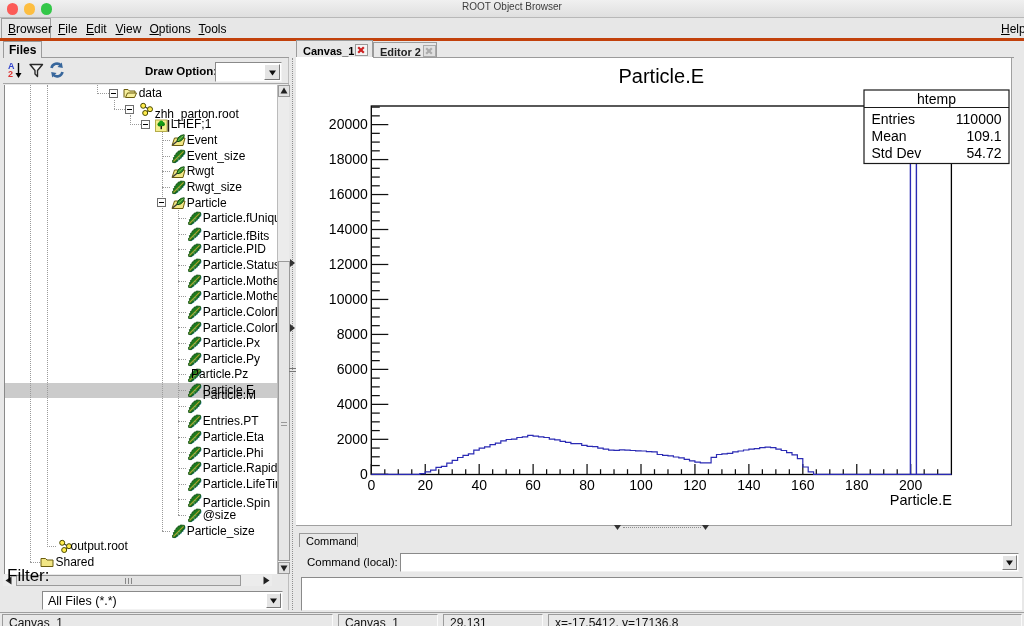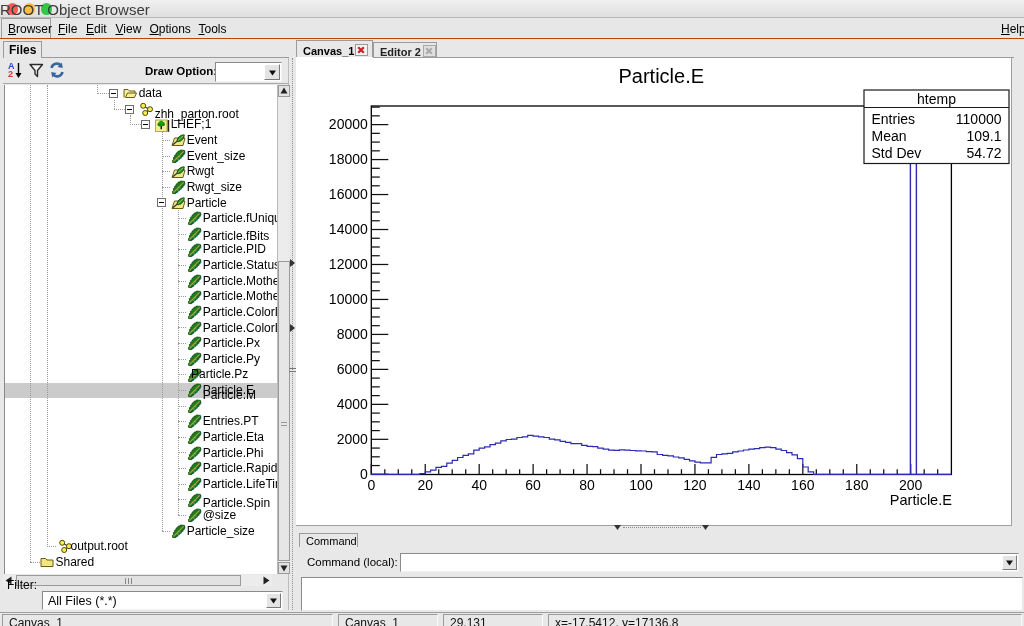--- a/index.html
+++ b/index.html
@@ -1,19 +1,19 @@
 <!DOCTYPE html>
 <html><head><meta charset="utf-8"><style>html,body{margin:0;padding:0}body{width:1024px;height:626px;position:relative;overflow:hidden;background:#e8e8e8;font-family:"Liberation Sans",sans-serif;-webkit-font-smoothing:antialiased}.gv{position:absolute;width:0;border-left:1px dotted #9a9a9a}.gh{position:absolute;height:0;border-top:1px dotted #9a9a9a}.ebox{position:absolute;width:9px;height:9px;background:#fdfdfd;border:1px solid #6e6e6e;box-sizing:border-box}.tl{position:absolute;font-size:12px;color:#000;white-space:nowrap}.seg{position:absolute;top:1px;height:16px;border:1px solid #9b9b9b;border-bottom-color:#fafafa;border-right-color:#fafafa;font-size:12px;color:#111;padding:1px 0 0 6px;box-sizing:border-box;white-space:nowrap}</style></head><body>
 <div style="position:absolute;left:0;top:0;width:1024px;height:17px;background:linear-gradient(#f0f0f0,#dfdfdf);border-bottom:1px solid #b8b8b8">
     <div style="position:absolute;left:6.8px;top:3px;width:11.5px;height:11.5px;border-radius:50%;background:#fc5b57"></div>
     <div style="position:absolute;left:23.8px;top:3px;width:11.5px;height:11.5px;border-radius:50%;background:#fdbe41"></div>
     <div style="position:absolute;left:40.8px;top:3px;width:11.5px;height:11.5px;border-radius:50%;background:#33c748"></div>
-    <div style="position:absolute;left:0;right:0;top:1px;text-align:left;font-size:15px;color:#3c3c3c">ROOT Object Browser</div>
-  </div>
-<div style="position:absolute;left:0;top:18px;width:1024px;height:20px;background:#e7e7e7;border-bottom:1px solid #c2410c">
+    <div style="position:absolute;left:0;right:0;top:1px;text-align:center;font-size:10px;color:#3c3c3c">ROOT Object Browser</div>
+  </div>
+<div style="position:absolute;left:0;top:18px;width:1024px;height:20px;background:#e7e7e7;border-bottom:3px solid #c2410c">
     <div style="position:absolute;left:1px;top:0px;width:50px;height:20px;border:1px solid #9e9e9e;border-bottom:none;box-sizing:border-box"></div>
     <div style="position:absolute;left:8px;top:3.5px;font-size:12px;color:#000"><span style="text-decoration:underline">B</span>rowser</div>
     <div style="position:absolute;left:58.0px;top:3.5px;font-size:12px;color:#000"><span style="text-decoration:underline">F</span>ile</div>
     <div style="position:absolute;left:86.0px;top:3.5px;font-size:12px;color:#000"><span style="text-decoration:underline">E</span>dit</div>
     <div style="position:absolute;left:115.5px;top:3.5px;font-size:12px;color:#000"><span style="text-decoration:underline">V</span>iew</div>
     <div style="position:absolute;left:149.5px;top:3.5px;font-size:12px;color:#000"><span style="text-decoration:underline">O</span>ptions</div>
     <div style="position:absolute;left:198.5px;top:3.5px;font-size:12px;color:#000"><span style="text-decoration:underline">T</span>ools</div>
     <div style="position:absolute;left:1001px;top:3.5px;font-size:12px;color:#000"><span style="text-decoration:underline">H</span>elp</div>
   </div>
 <div style="position:absolute;left:3px;top:41px;width:39px;height:17px;background:#e8e8e8;border:1px solid #9b9b9b;border-bottom:none;box-sizing:border-box;font-size:12px;font-weight:bold;padding:1px 0 0 5px">Files</div>
@@ -336,21 +336,21 @@
       <svg width="8" height="9" xmlns="http://www.w3.org/2000/svg">
         <polygon points="1.5,0.5 1.5,8.5 7.5,4.5" fill="#222"></polygon>
       </svg>
     </div>
     <div style="position:absolute;left:13px;top:0px;width:225px;height:11px;background:#e2e2e2;border:1px solid #9a9a9a;box-sizing:border-box">
       <div style="position:absolute;left:108px;top:2px;width:1px;height:6px;background:#888"></div>
       <div style="position:absolute;left:111px;top:2px;width:1px;height:6px;background:#888"></div>
       <div style="position:absolute;left:114px;top:2px;width:1px;height:6px;background:#888"></div>
     </div>
   </div>
-<div style="position:absolute;left:7px;top:578px;font-size:12px">Filter:</div>
+<div style="position:absolute;left:7px;top:566px;font-size:17px">Filter:</div>
 <div style="position:absolute;left:42px;top:591px;width:239px;height:17px;background:#fff;border:1px solid #8a8a8a;border-bottom-color:#f2f2f2;border-right-color:#f2f2f2">
     <div style="position:absolute;left:5px;top:50%;transform:translateY(-52%);font-size:12.5px;white-space:nowrap">All Files (*.*)</div>
     <div style="position:absolute;right:1px;top:1px;width:13px;height:13px;background:#e4e4e4;border:1px solid #fff;border-right-color:#7a7a7a;border-bottom-color:#7a7a7a;display:flex;align-items:center;justify-content:center">
       <svg width="9" height="9" xmlns="http://www.w3.org/2000/svg">
         <polygon points="1,2.5 8,2.5 4.5,7.5" fill="#111"></polygon>
       </svg>
     </div>
   </div>
 <div style="position:absolute;left:292px;top:58px;width:0;height:552px;border-left:1px dotted #8f8f8f"></div>
 <svg width="7" height="10" style="position:absolute;left:289px;top:258px" xmlns="http://www.w3.org/2000/svg">

